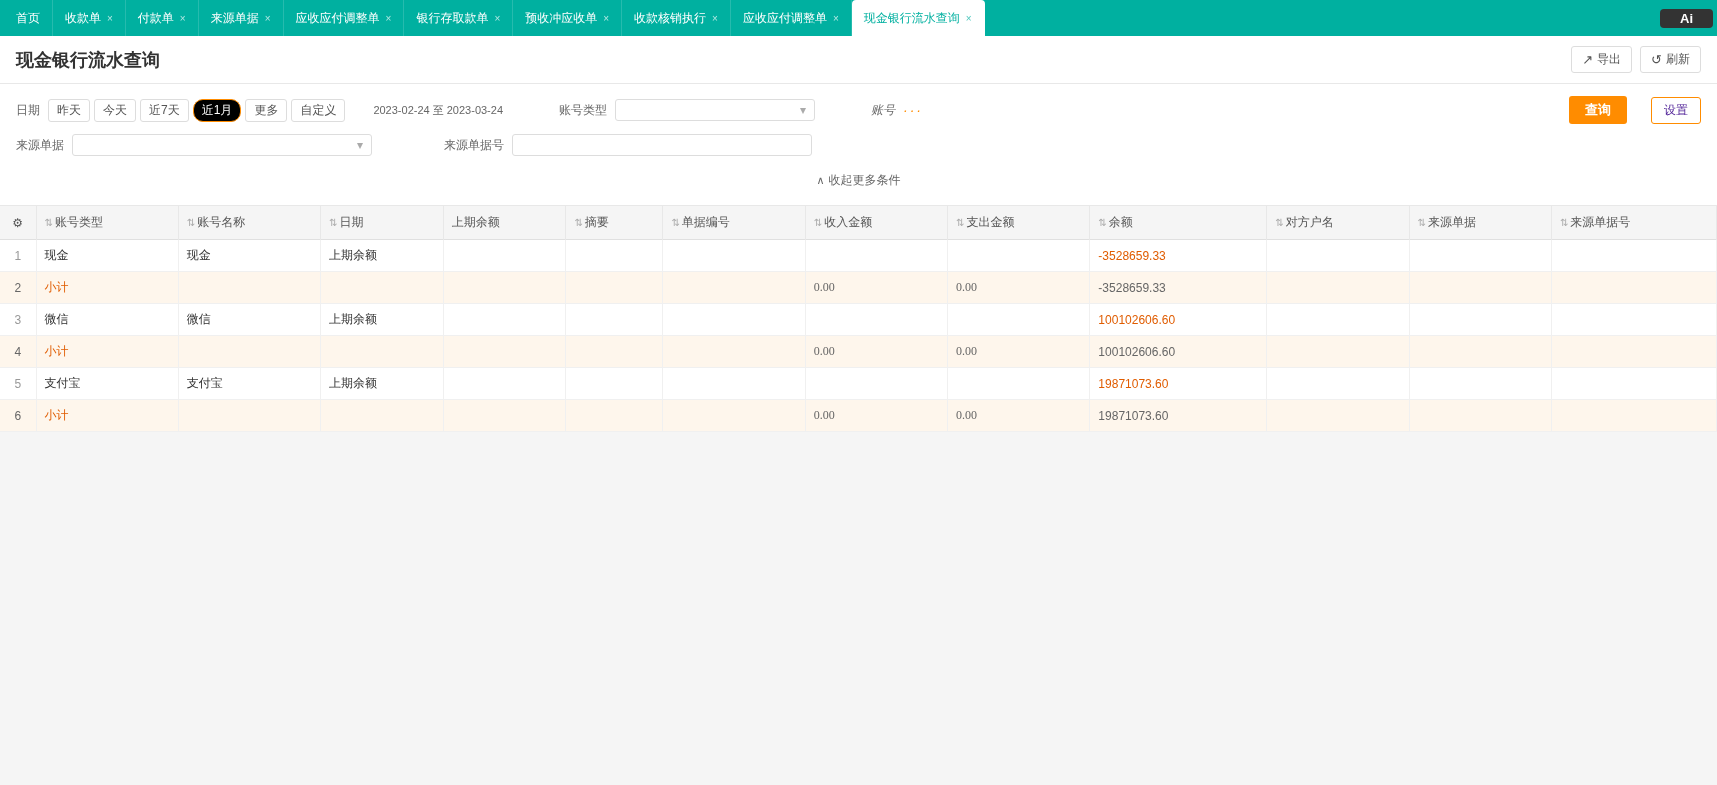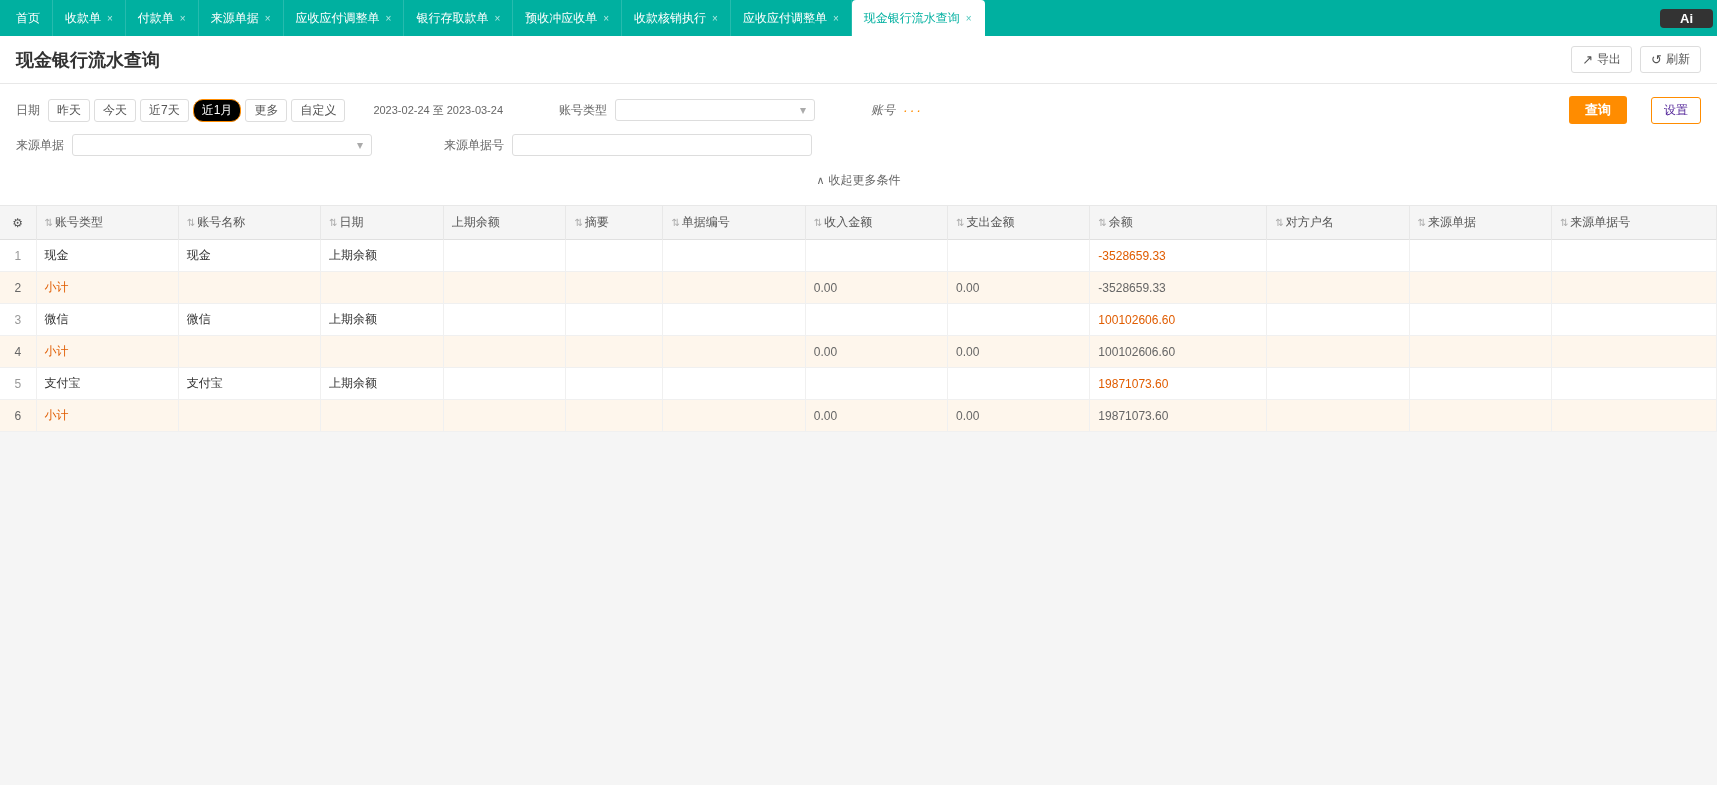--- a/index.html
+++ b/index.html
@@ -194,21 +194,21 @@
       user-select: none;
       cursor: pointer;
     }
     thead th .sort-icon { color: #aaa; font-size: 10px; margin-right: 2px; }
     tbody tr { border-bottom: 1px solid #f0f0f0; }
     tbody td { padding: 7px 8px; white-space: nowrap; border-right: 1px solid #f0f0f0; }
     .row-subtotal { background: #fef6ec; }
     .row-subtotal td { color: #666; }
     .row-num { color: #999; text-align: center; }
     .col-balance { color: #e05c00; }
-    .col-zero { color: #333; }
+    .col-zero { color: #333; font-family: Liberation Serif, serif; }
 
     .filter-row-2 {
       display: flex;
       align-items: center;
       gap: 32px;
     }
     .filter-group {
       display: flex;
       align-items: center;
       gap: 8px;

